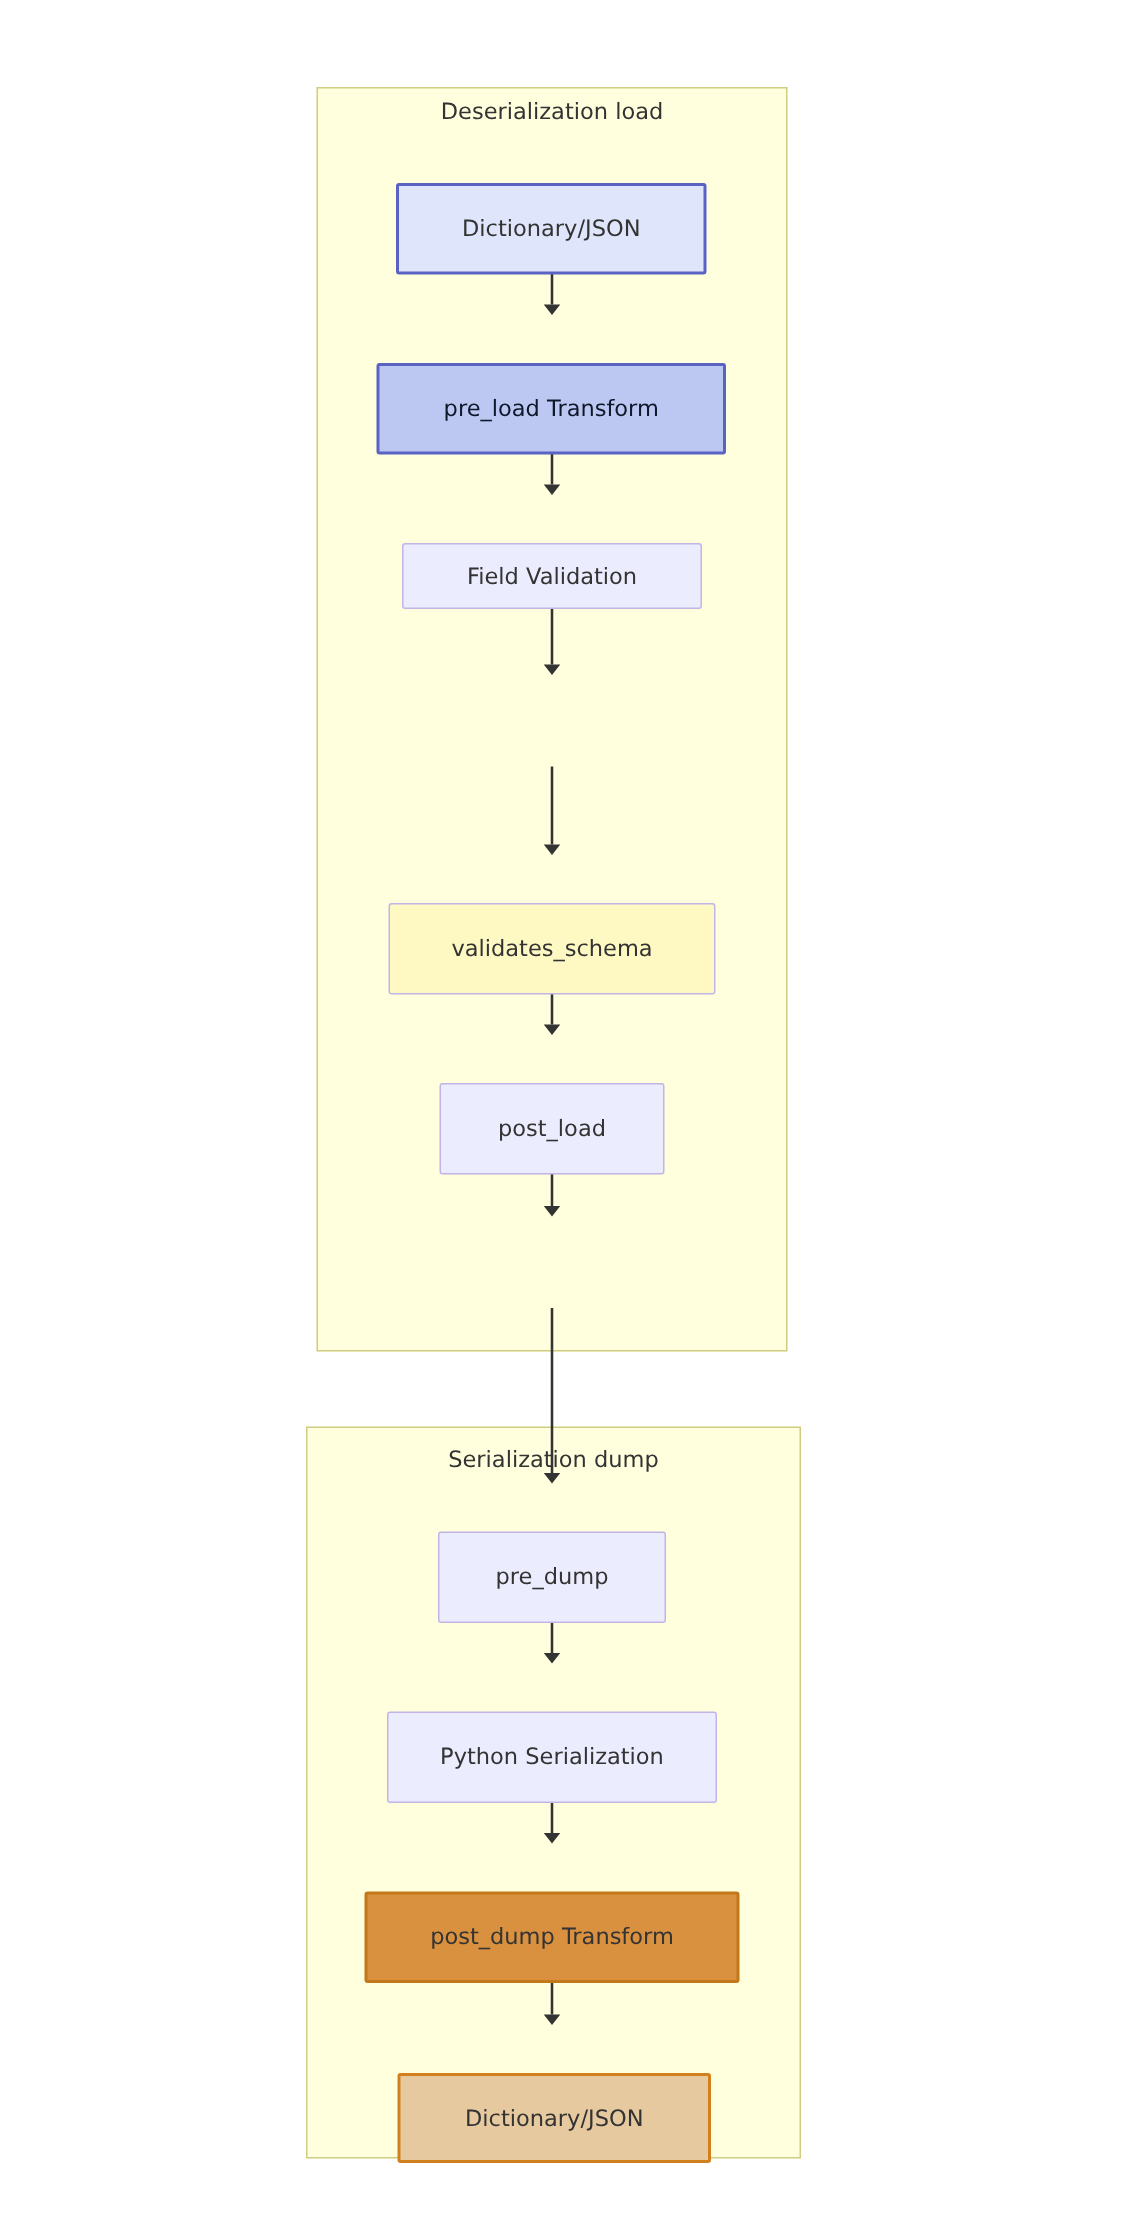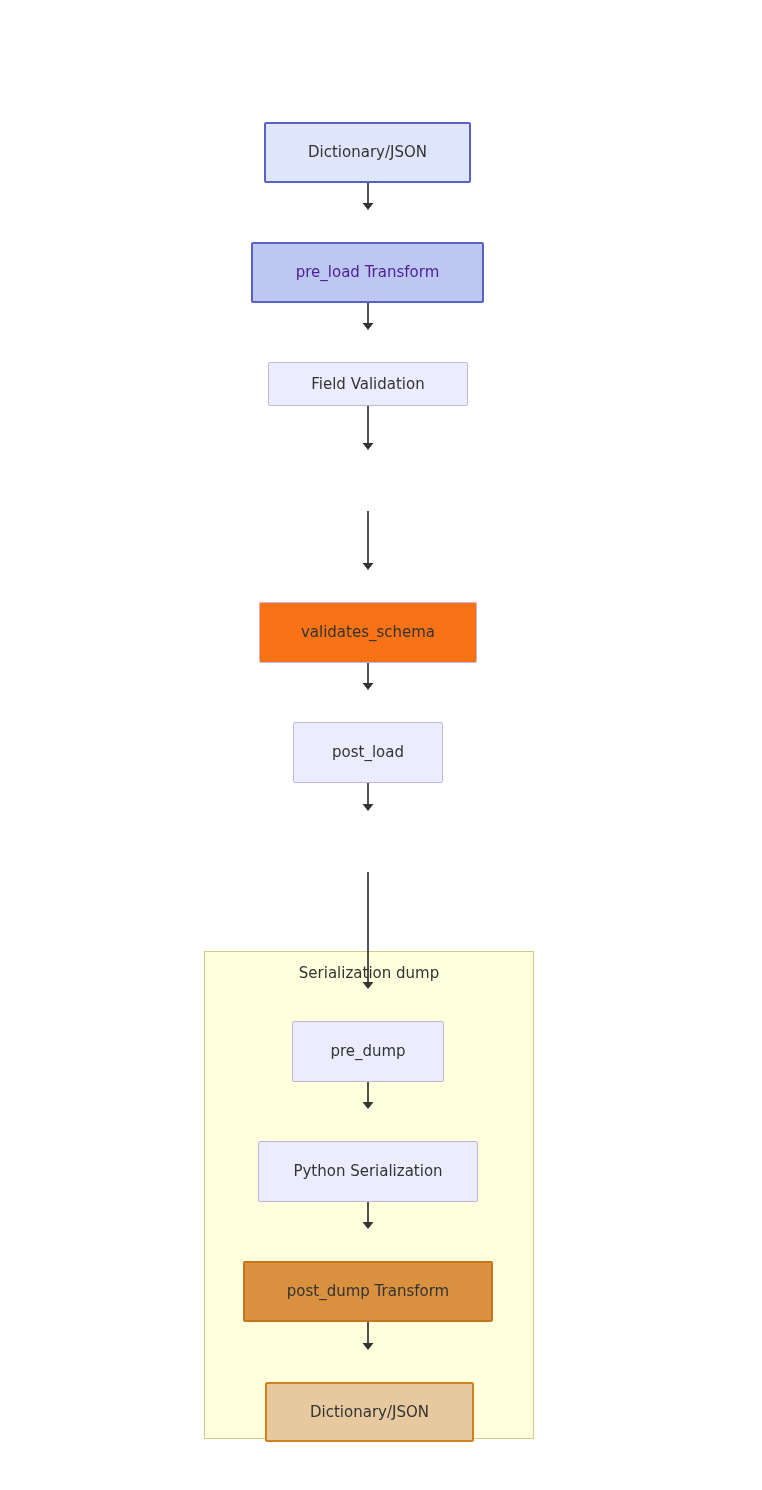--- a/index.html
+++ b/index.html
@@ -81,20 +81,23 @@
     width: 762px;
     height: 1490px;
     pointer-events: none;
   }
 </style>
 </head>
 <body>
 
 <div id="diagram">
 
+  <div class="subgraph" id="sg-0" style="left: 211px; top: 58px; width: 314px; height: 843px; background: rgb(255, 255, 221); border-color: rgb(207, 205, 132);">
+    <div class="subgraph-label" id="sg-0-label" style="top: 8px; color: rgb(51, 51, 51);">Deserialization load</div>
+  </div>
   <div class="subgraph" id="sg-1" style="left: 204px; top: 951px; width: 330px; height: 488px; background: rgb(255, 255, 221); border-color: rgb(207, 205, 132);">
     <div class="subgraph-label" id="sg-1-label" style="top: 14px; color: rgb(51, 51, 51);">Serialization dump</div>
   </div>
 
   <svg class="edges" id="edge-layer" viewBox="0 0 762 1490">
       <g>
         <line x1="368" y1="151" x2="368" y2="203" stroke="#333333" stroke-width="1.7"></line>
         <polygon points="362.5,203 373.5,203 368,210" fill="#333333"></polygon>
       </g>
       <g>
@@ -131,27 +134,27 @@
       </g>
       <g>
         <line x1="368" y1="1290" x2="368" y2="1343" stroke="#333333" stroke-width="1.7"></line>
         <polygon points="362.5,1343 373.5,1343 368,1350" fill="#333333"></polygon>
       </g>
     </svg>
 
   <div class="node node-entry-blue" id="n-0" style="left: 264px; top: 90px; width: 207px; height: 61px; background: rgb(223, 229, 251); border-color: rgb(90, 99, 196); color: rgb(51, 51, 51);">
       <span>Dictionary/JSON</span>
     </div>
-  <div class="node node-highlight-blue" id="n-1" style="left: 251px; top: 210px; width: 233px; height: 61px; background: rgb(188, 200, 242); border-color: rgb(90, 99, 196); color: #4c1d95;">
+  <div class="node node-highlight-blue" id="n-1" style="left: 251px; top: 210px; width: 233px; height: 61px; background: rgb(188, 200, 242); border-color: rgb(90, 99, 196); color: #0f172a;">
       <span>pre_load Transform</span>
     </div>
   <div class="node node-default" id="n-2" style="left: 268px; top: 330px; width: 200px; height: 44px; background: rgb(236, 236, 255); border-color: rgb(195, 180, 232); color: rgb(51, 51, 51);">
       <span>Field Validation</span>
     </div>
-  <div class="node node-default" id="n-4" style="left: 259px; top: 570px; width: 218px; height: 61px; background: #f97316; border-color: rgb(195, 180, 232); color: rgb(51, 51, 51);">
+  <div class="node node-default" id="n-4" style="left: 259px; top: 570px; width: 218px; height: 61px; background: #fef9c3; border-color: rgb(195, 180, 232); color: rgb(51, 51, 51);">
       <span>validates_schema</span>
     </div>
   <div class="node node-default" id="n-5" style="left: 293px; top: 690px; width: 150px; height: 61px; background: rgb(236, 236, 255); border-color: rgb(195, 180, 232); color: rgb(51, 51, 51);">
       <span>post_load</span>
     </div>
   <div class="node node-default" id="n-7" style="left: 292px; top: 989px; width: 152px; height: 61px; background: rgb(236, 236, 255); border-color: rgb(195, 180, 232); color: rgb(51, 51, 51);">
       <span>pre_dump</span>
     </div>
   <div class="node node-default" id="n-8" style="left: 258px; top: 1109px; width: 220px; height: 61px; background: rgb(236, 236, 255); border-color: rgb(195, 180, 232); color: rgb(51, 51, 51);">
       <span>Python Serialization</span>

